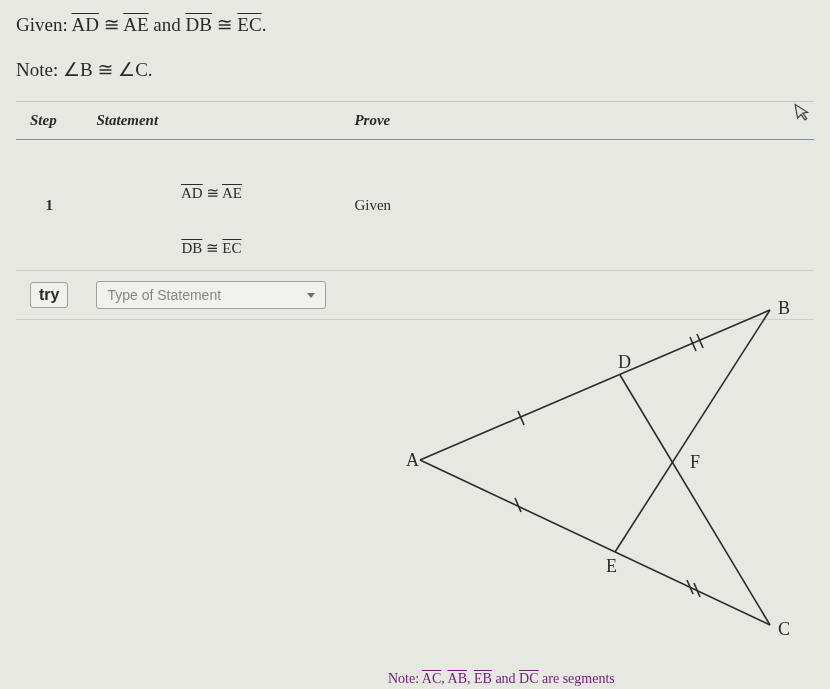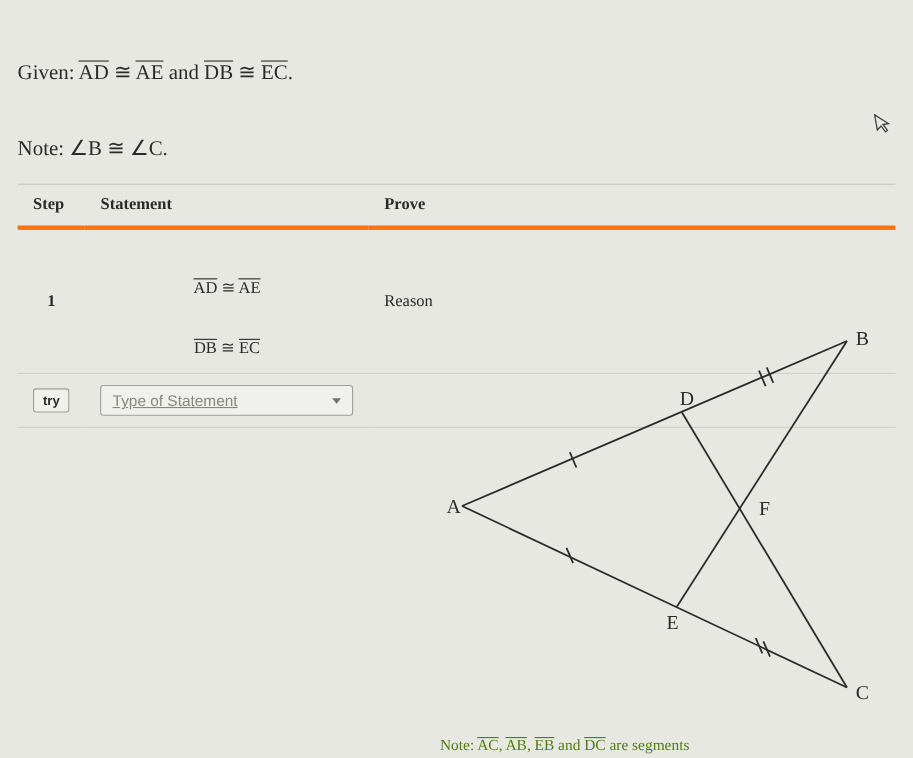--- a/index.html
+++ b/index.html
@@ -11,74 +11,73 @@
       color: #2a2a2a;
       width: 830px;
       height: 689px;
       position: relative;
       overflow: hidden;
     }
     .problem-text {
       font-size: 19px;
       margin-bottom: 18px;
       line-height: 1.4;
-      margin-top: 42px;
     }
     .overline {
       text-decoration: overline;
       text-decoration-thickness: 1px;
     }
     .proof-table {
       border-collapse: collapse;
       width: 100%;
       margin-top: 8px;
     }
     .proof-table th {
       text-align: left;
       font-weight: bold;
       padding: 10px 14px;
       border-top: 1px solid #c8c8c0;
-      border-bottom: 4px solid #f97316;
+      border-bottom: 1px solid #f97316;
       font-size: 15px;
       font-family: Georgia, serif;
+      font-style: italic;
     }
     .proof-table td {
       padding: 10px 14px;
       border-bottom: 1px solid #d0d0c8;
       font-size: 15px;
       vertical-align: middle;
     }
     .step-col { width: 55px; text-align: center; font-weight: bold; }
     .statement-col { width: 250px; text-align: center; }
     .reason-col { text-align: left; }
     .stmt-line { line-height: 1.6; margin-top: 31px; }
     .try-btn {
       display: inline-block;
       border: 1px solid #a0a098;
       background: #f0f0ec;
       border-radius: 3px;
       padding: 3px 8px;
-      font-size: 12px;
+      font-size: 16px;
       font-family: Arial, sans-serif;
       cursor: pointer;
     }
     .statement-input {
       display: inline-flex;
       align-items: center;
       justify-content: space-between;
       border: 1px solid #a0a098;
       background: #f0f0ec;
       border-radius: 3px;
       padding: 5px 10px;
       width: 230px;
       font-size: 14px;
       color: #888880;
       font-family: Arial, sans-serif;
       cursor: pointer;
-      text-decoration: underline;
     }
     .caret-down {
       width: 0; height: 0;
       border-left: 4px solid transparent;
       border-right: 4px solid transparent;
       border-top: 5px solid #707068;
     }
     .cursor-icon {
       position: absolute;
       top: 102px;
@@ -96,23 +95,23 @@
     }
     .figure-container svg { width: 100%; height: 100%; }
     .vertex-label {
       font-family: Georgia, serif;
       font-size: 18px;
       fill: #2a2a2a;
     }
     .note-text {
       position: absolute;
       bottom: 2px;
-      left: 400px;
+      left: 388px;
       font-size: 14px;
-      color: #4d7c0f;
+      color: #701a75;
       font-family: Georgia, serif;
       text-align: center;
     }
   </style>
 </head>
 <body>
 
 <div class="problem-text">
   <span>Given: </span>
   <span class="overline">AD</span><span> ≅ </span><span class="overline">AE</span><span> and </span><span class="overline">DB</span><span> ≅ </span><span class="overline">EC</span><span>.</span>
@@ -141,21 +140,21 @@
     <tr>
       <td class="step-col">1</td>
       <td class="statement-col">
         <div class="stmt-line">
           <span class="overline">AD</span><span> ≅ </span><span class="overline">AE</span>
         </div>
         <div class="stmt-line">
           <span class="overline">DB</span><span> ≅ </span><span class="overline">EC</span>
         </div>
       </td>
-      <td class="reason-col">Reason</td>
+      <td class="reason-col">Given</td>
     </tr>
     <tr>
       <td class="step-col">
         <span class="try-btn">try</span>
       </td>
       <td class="statement-col" style="text-align:left;">
         <span class="statement-input">
           <span>Type of Statement</span>
           <span class="caret-down"></span>
         </span>

